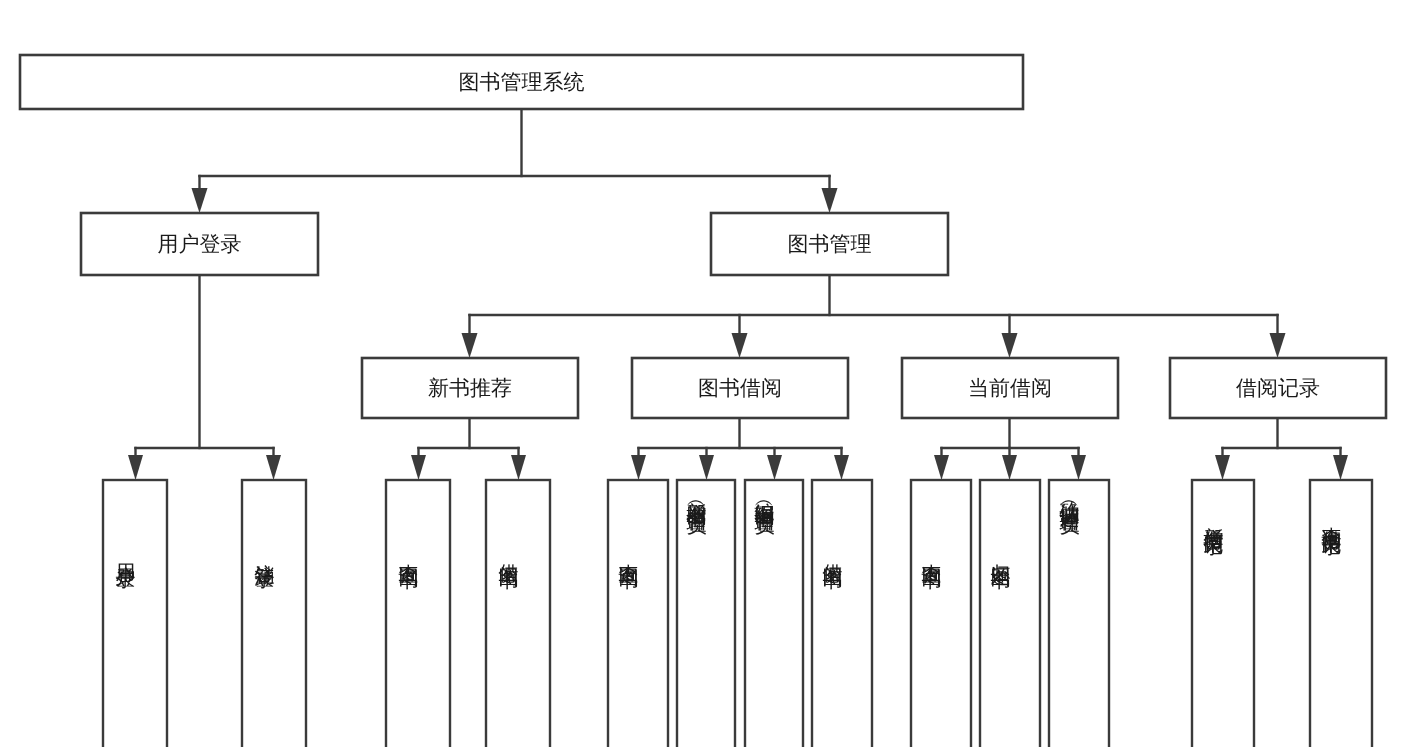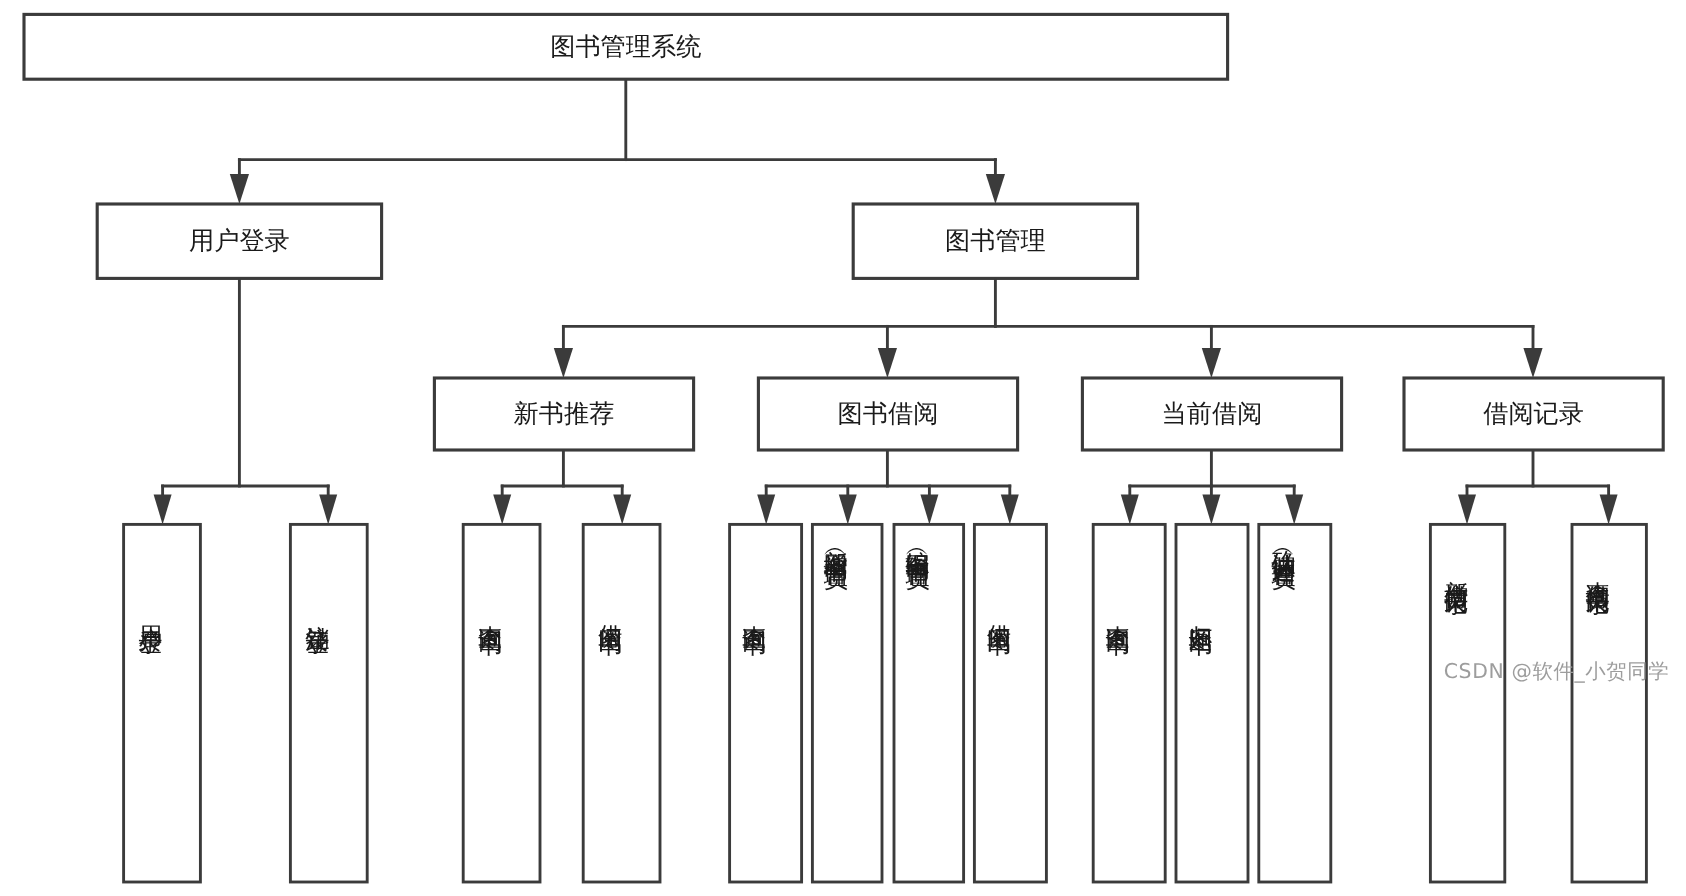--- a/index.html
+++ b/index.html
@@ -13,20 +13,21 @@
     height: 747px;
     font-family: "DejaVu Sans", "Liberation Sans", sans-serif;
     overflow: hidden;
     position: relative;
   }
   #diagram-root {
     position: relative;
     width: 1405px;
     height: 575px;
     background: #ffffff;
+    margin-top: 43px;
   }
   svg#flow-svg {
     position: absolute;
     top: 0;
     left: 0;
     width: 1405px;
     height: 747px;
     display: block;
   }
   .node-box {
@@ -219,15 +220,14 @@
   <div class="leaf-label" style="left:618px;  top:505px; height:230px;">查询图书</div>
   <div class="leaf-label" style="left:686px;  top:443px; height:292px;">新增图书（管理员）</div>
   <div class="leaf-label" style="left:754px;  top:443px; height:292px;">编辑图书（管理员）</div>
   <div class="leaf-label" style="left:822px;  top:505px; height:230px;">借阅图书</div>
   <div class="leaf-label" style="left:921px;  top:505px; height:230px;">查询图书</div>
   <div class="leaf-label" style="left:990px;  top:505px; height:230px;">归还图书</div>
   <div class="leaf-label" style="left:1059px; top:443px; height:292px;">确认归还（管理员）</div>
   <div class="leaf-label" style="left:1203px; top:468px; height:267px;">新增借阅记录</div>
   <div class="leaf-label" style="left:1321px; top:468px; height:267px;">查询借阅记录</div>
 
-  <div class="watermark">CSDN @软件_小贺同学</div>
 
 </div>
 
 </body></html>

